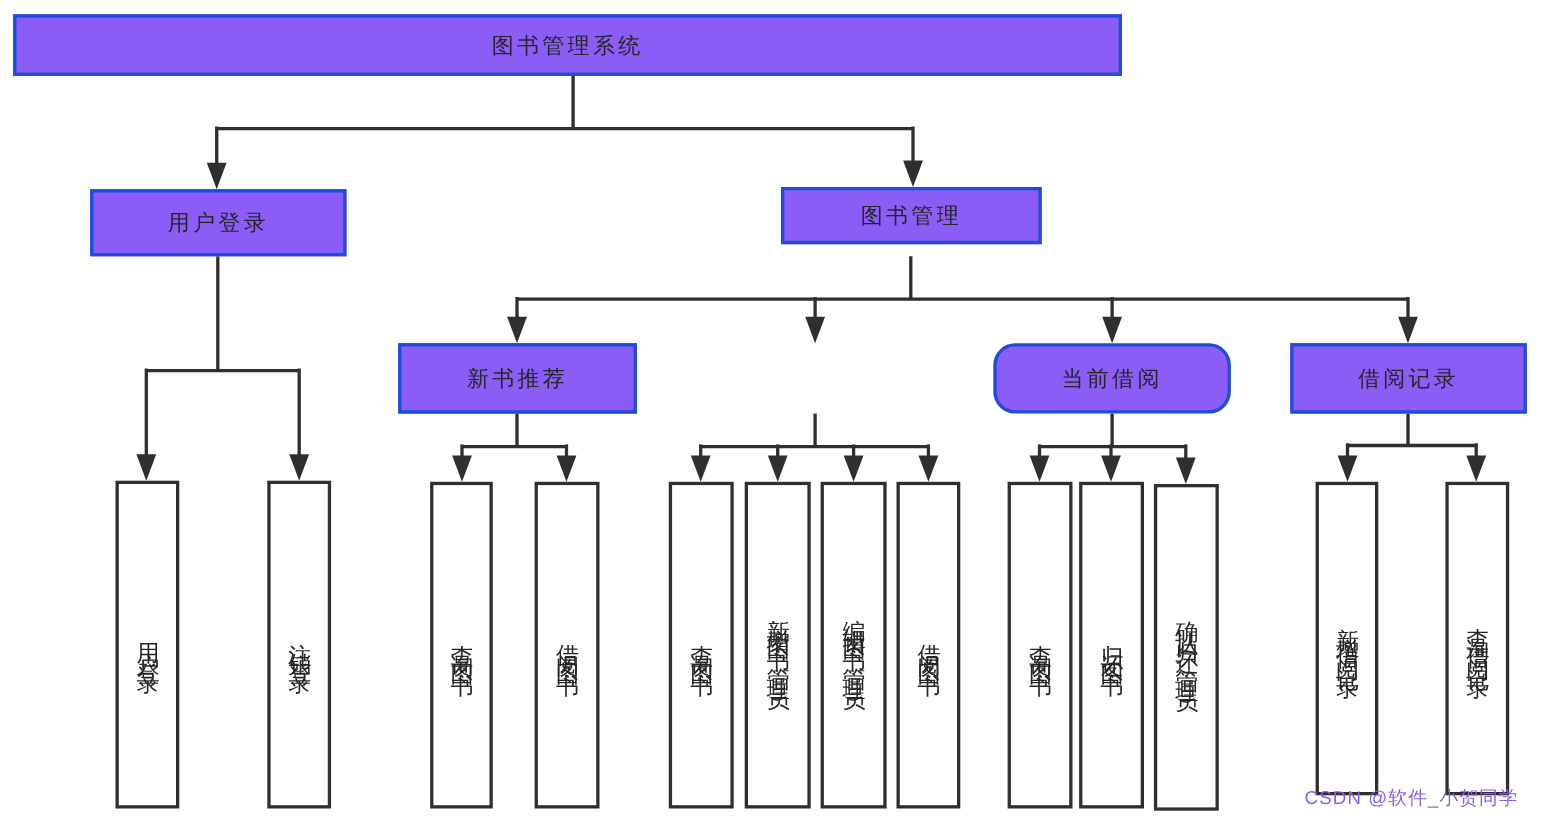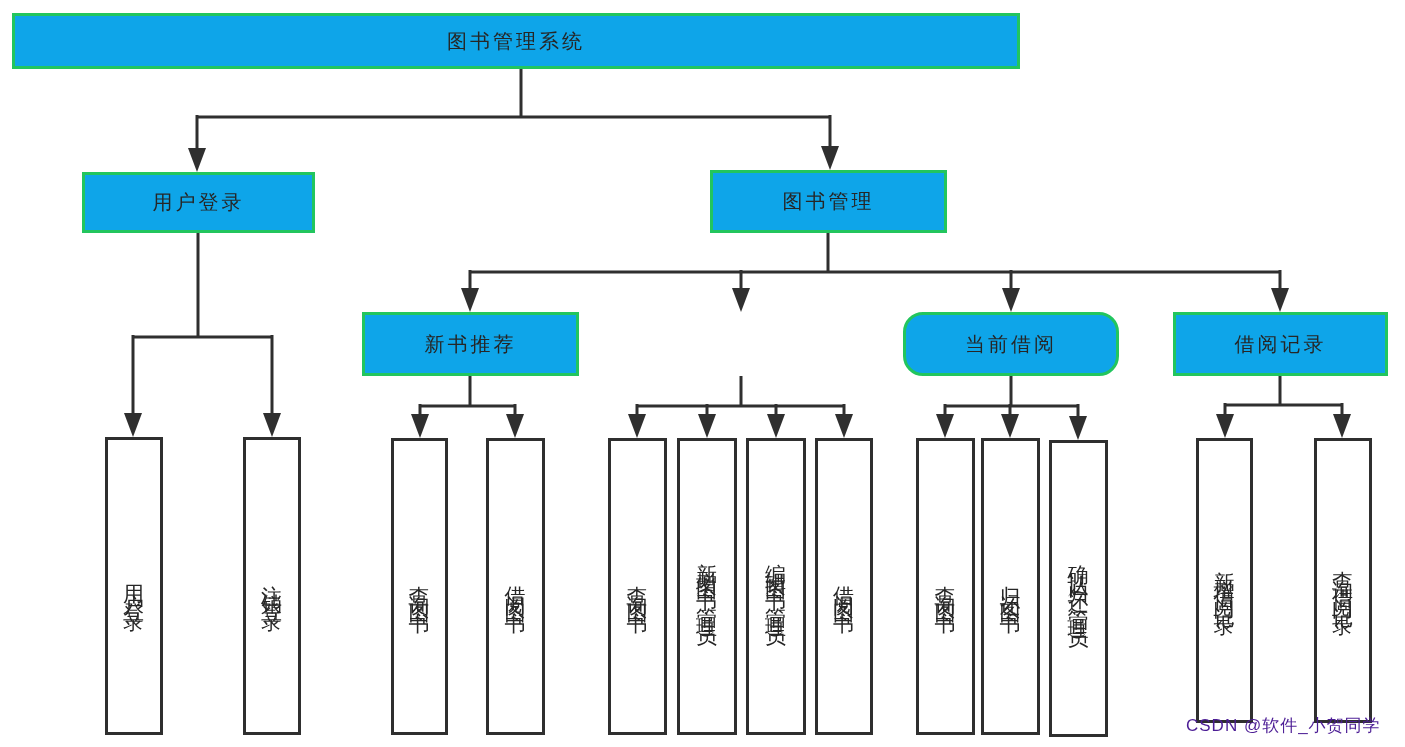--- a/index.html
+++ b/index.html
@@ -13,22 +13,22 @@
   }
   .wires {
     position: absolute;
     left: 0; top: 0;
     width: 1405px; height: 747px;
     pointer-events: none;
   }
   .hbox {
     position: absolute;
     box-sizing: border-box;
-    background: #0ea5e9;
-    border: 3px solid #22c55e;
+    background: #8b5cf6;
+    border: 3px solid #1d4ed8;
     display: flex;
     align-items: center;
     justify-content: center;
   }
   .hlabel {
     font-size: 20px;
     letter-spacing: 3px;
     color: #262626;
     white-space: nowrap;
   }
@@ -48,21 +48,21 @@
     letter-spacing: 9px;
     color: #262626;
     line-height: 1;
   }
   .watermark {
     position: absolute;
     left: 1186px;
     top: 714px;
     font-size: 17px;
     letter-spacing: 1px;
-    color: #4c1d95;
+    color: #8b5cf6;
     white-space: nowrap;
     z-index: 5;
   }
 </style>
 </head>
 <body>
 
 <div class="stage">
 
   <svg class="wires" viewBox="0 0 1405 747" xmlns="http://www.w3.org/2000/svg">
@@ -154,21 +154,21 @@
     </g>
   </svg>
 
   <div class="hbox" style="left:12px; top:13px; width:1008px; height:56px;">
     <span class="hlabel">图书管理系统</span>
   </div>
 
   <div class="hbox" style="left:82px; top:172px; width:233px; height:61px;">
     <span class="hlabel">用户登录</span>
   </div>
-  <div class="hbox" style="left:710px; top:170px; width:237px; height:63px;align-items:center;">
+  <div class="hbox" style="left:710px; top:170px; width:237px; height:52px;align-items:center;">
     <span class="hlabel">图书管理</span>
   </div>
 
   <div class="hbox" style="left:362px; top:312px; width:217px; height:64px;text-align:right;">
     <span class="hlabel">新书推荐</span>
   </div>
   <div class="hbox" style="left:903px; top:312px; width:216px; height:64px;border-radius:20px;">
     <span class="hlabel">当前借阅</span>
   </div>
   <div class="hbox" style="left:1173px; top:312px; width:215px; height:64px;">

